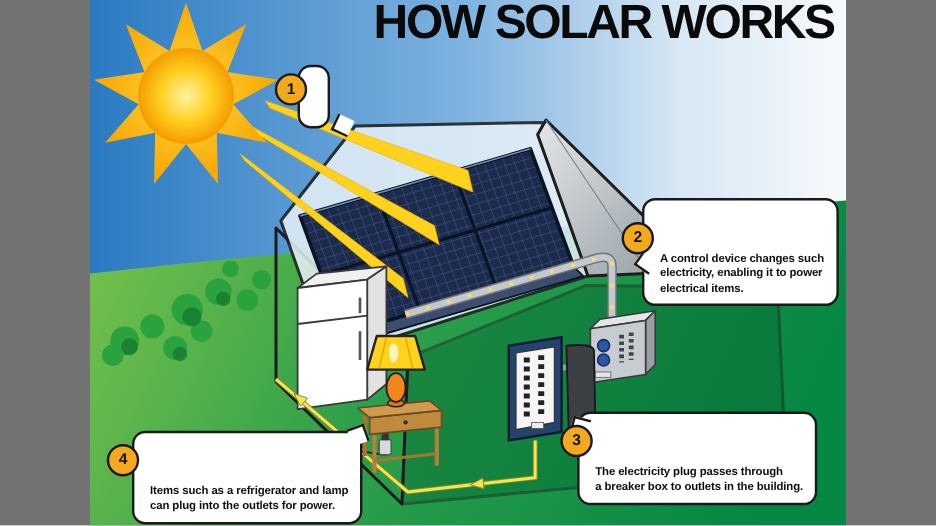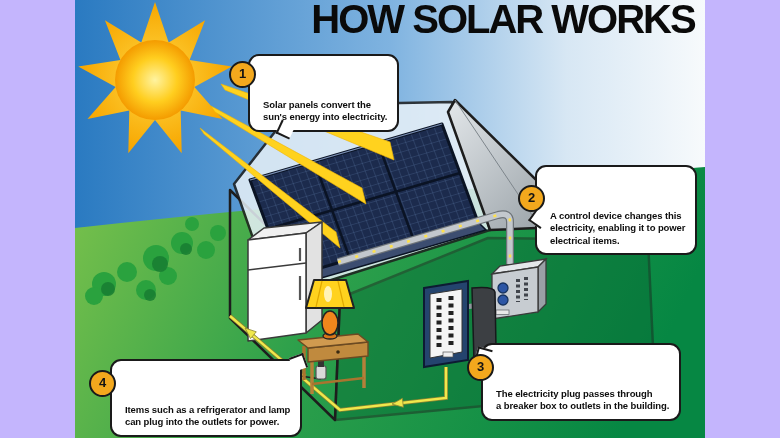--- a/index.html
+++ b/index.html
@@ -1,18 +1,18 @@
 <!DOCTYPE html>
 <html><head>
 <meta charset="utf-8">
 <style>
   html,body { margin:0; padding:0; background:#ffffff; }
   .stage {
     position:relative; width:780px; height:438px; overflow:hidden;
-    background:#c4b5fd; font-family:"Liberation Sans", sans-serif;
+    background:#737373; font-family:"Liberation Sans", sans-serif;
   }
   .stage svg { position:absolute; left:0; top:0; }
   .page-title {
     position:absolute; left:303px; top:-3px; width:400px;
     font-size:40px; font-weight:bold; letter-spacing:-2px;
     color:#0a0a0a; text-align:center; z-index:4;
   }
   .callout {
     position:absolute; background:#ffffff; border:2.5px solid #1a1a1a;
     border-radius:11px; padding:6px 10px 6px 13px; z-index:3;
@@ -204,27 +204,25 @@
       <ellipse cx="328" cy="294" rx="4" ry="8" fill="#fff6c8" opacity="0.9"></ellipse>
     </g>
   </g>
 </svg>
 
 <div class="page-title">HOW SOLAR WORKS</div>
 
 <div class="callout c1">
   <div class="tail"></div>
   <div class="num">1</div>
-  <span>Solar panels convert the
-sun's energy into electricity.</span>
 </div>
 <div class="callout c2">
   <div class="tail"></div>
   <div class="num">2</div>
-  <span>A control device changes this
+  <span>A control device changes such
 electricity, enabling it to power
 electrical items.</span>
 </div>
 <div class="callout c3">
   <div class="tail"></div>
   <div class="num">3</div>
   <span>The electricity plug passes through
 a breaker box to outlets in the building.</span>
 </div>
 <div class="callout c4">

